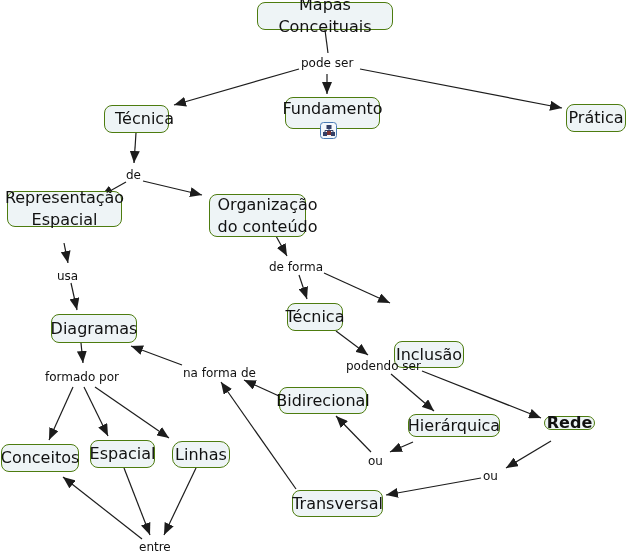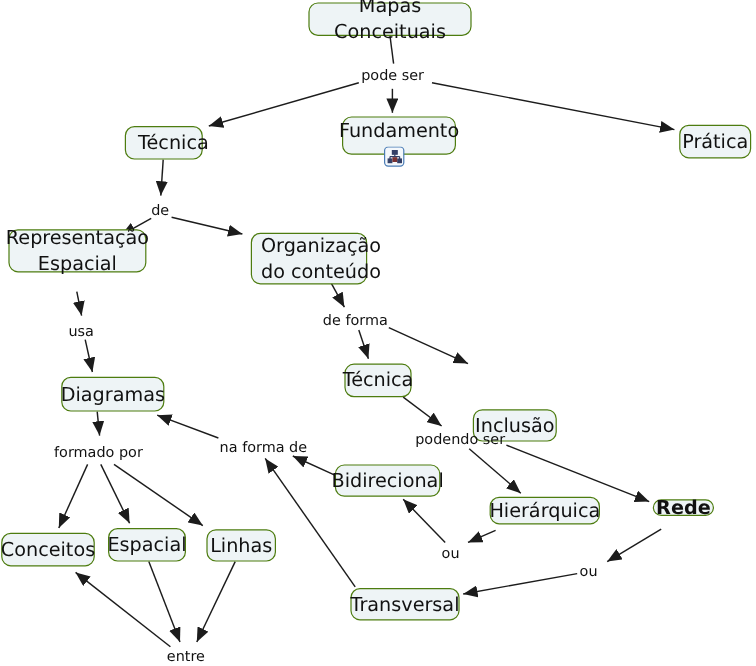--- a/index.html
+++ b/index.html
@@ -82,21 +82,21 @@
   <div class="node" style="left:39px;top:314px;width:86px;height:29px;margin-left:12px;">Diagramas</div>
 
   <div class="node" style="left:287px;top:303px;width:56px;height:28px;">Técnica</div>
 
   <div class="node" style="left:394px;top:305px;width:70px;height:27px;margin-top:36px;">Inclusão</div>
 
   <div class="node" style="left:1px;top:444px;width:78px;height:28px;">Conceitos</div>
 
   <div class="node" style="left:90px;top:440px;width:65px;height:28px;">Espacial</div>
 
-  <div class="node" style="left:172px;top:441px;width:58px;height:27px;">Linhas</div>
+  <div class="node" style="left:172px;top:441px;width:58px;height:27px;border-radius:10px;">Linhas</div>
 
   <div class="node" style="left:279px;top:387px;width:88px;height:27px;">Bidirecional</div>
 
   <div class="node" style="left:408px;top:414px;width:92px;height:23px;">Hierárquica</div>
 
   <div class="node" style="left:544px;top:416px;width:51px;height:14px;font-weight:bold;">Rede</div>
 
   <div class="node" style="left:292px;top:490px;width:91px;height:27px;">Transversal</div>
 
   <span class="resource-icon">

